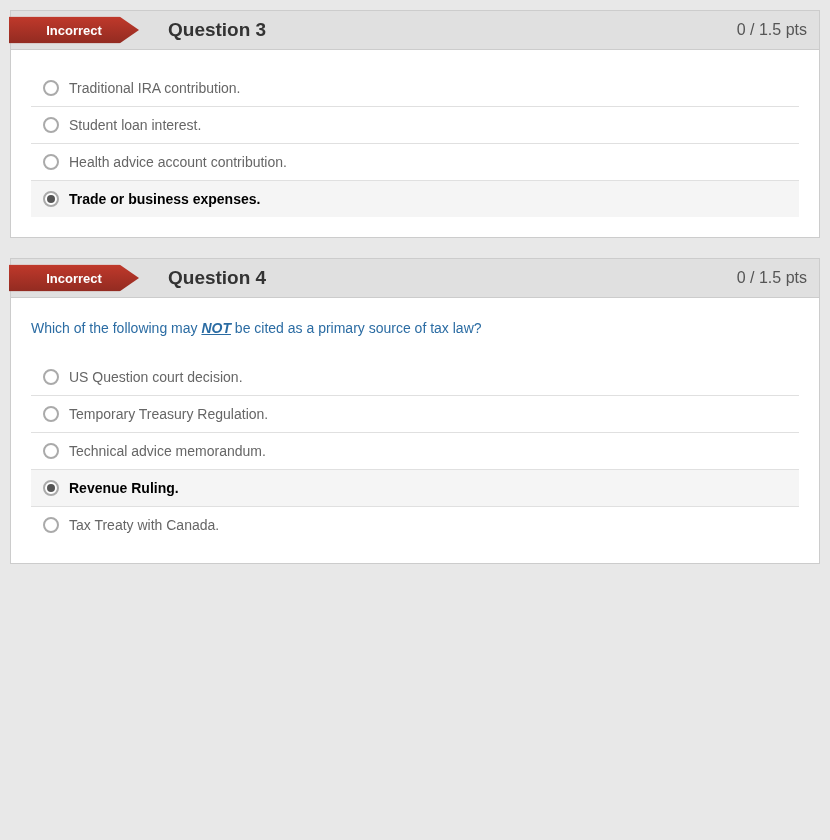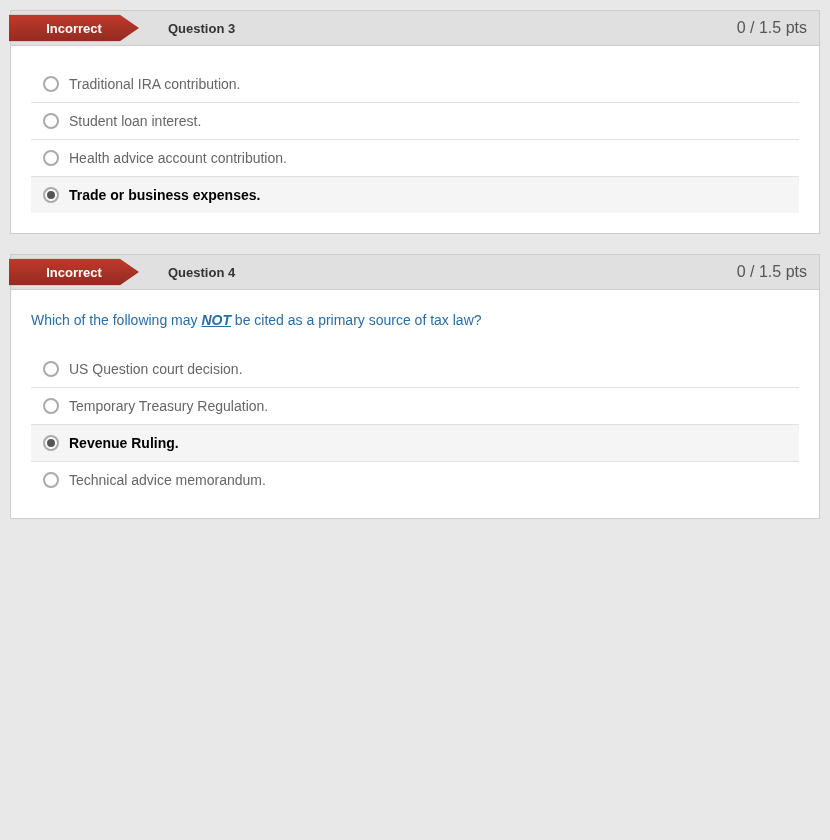--- a/index.html
+++ b/index.html
@@ -33,21 +33,21 @@
       padding: 6px 14px;
       position: absolute;
       left: -2px;
       top: 50%;
       transform: translateY(-50%);
       clip-path: polygon(0 0, 85% 0, 100% 50%, 85% 100%, 0 100%);
       min-width: 130px;
       text-align: center;
     }
     .question-title {
-      font-size: 13px;
+      font-size: 19px;
       font-weight: bold;
       color: #333;
       margin-left: 145px;
     }
     .question-points {
       margin-left: auto;
       font-size: 16px;
       color: #555;
     }
     .question-body {
@@ -158,25 +158,29 @@
     </div>
     <ul class="options-list">
       <li class="option-item">
         <div class="radio-outer"></div>
         <span class="option-text">US Question court decision.</span>
       </li>
       <li class="option-item">
         <div class="radio-outer"></div>
         <span class="option-text">Temporary Treasury Regulation.</span>
       </li>
+      <li class="option-item">
+        <div class="radio-outer"></div>
+        <span class="option-text">Technical advice memorandum.</span>
+      </li>
       <li class="option-item selected">
         <div class="radio-outer">
           <div class="radio-inner"></div>
         </div>
         <span class="option-text">Revenue Ruling.</span>
       </li>
       <li class="option-item">
         <div class="radio-outer"></div>
-        <span class="option-text">Technical advice memorandum.</span>
+        <span class="option-text">Tax Treaty with Canada.</span>
       </li>
     </ul>
   </div>
 </div>
 
 </body></html>

